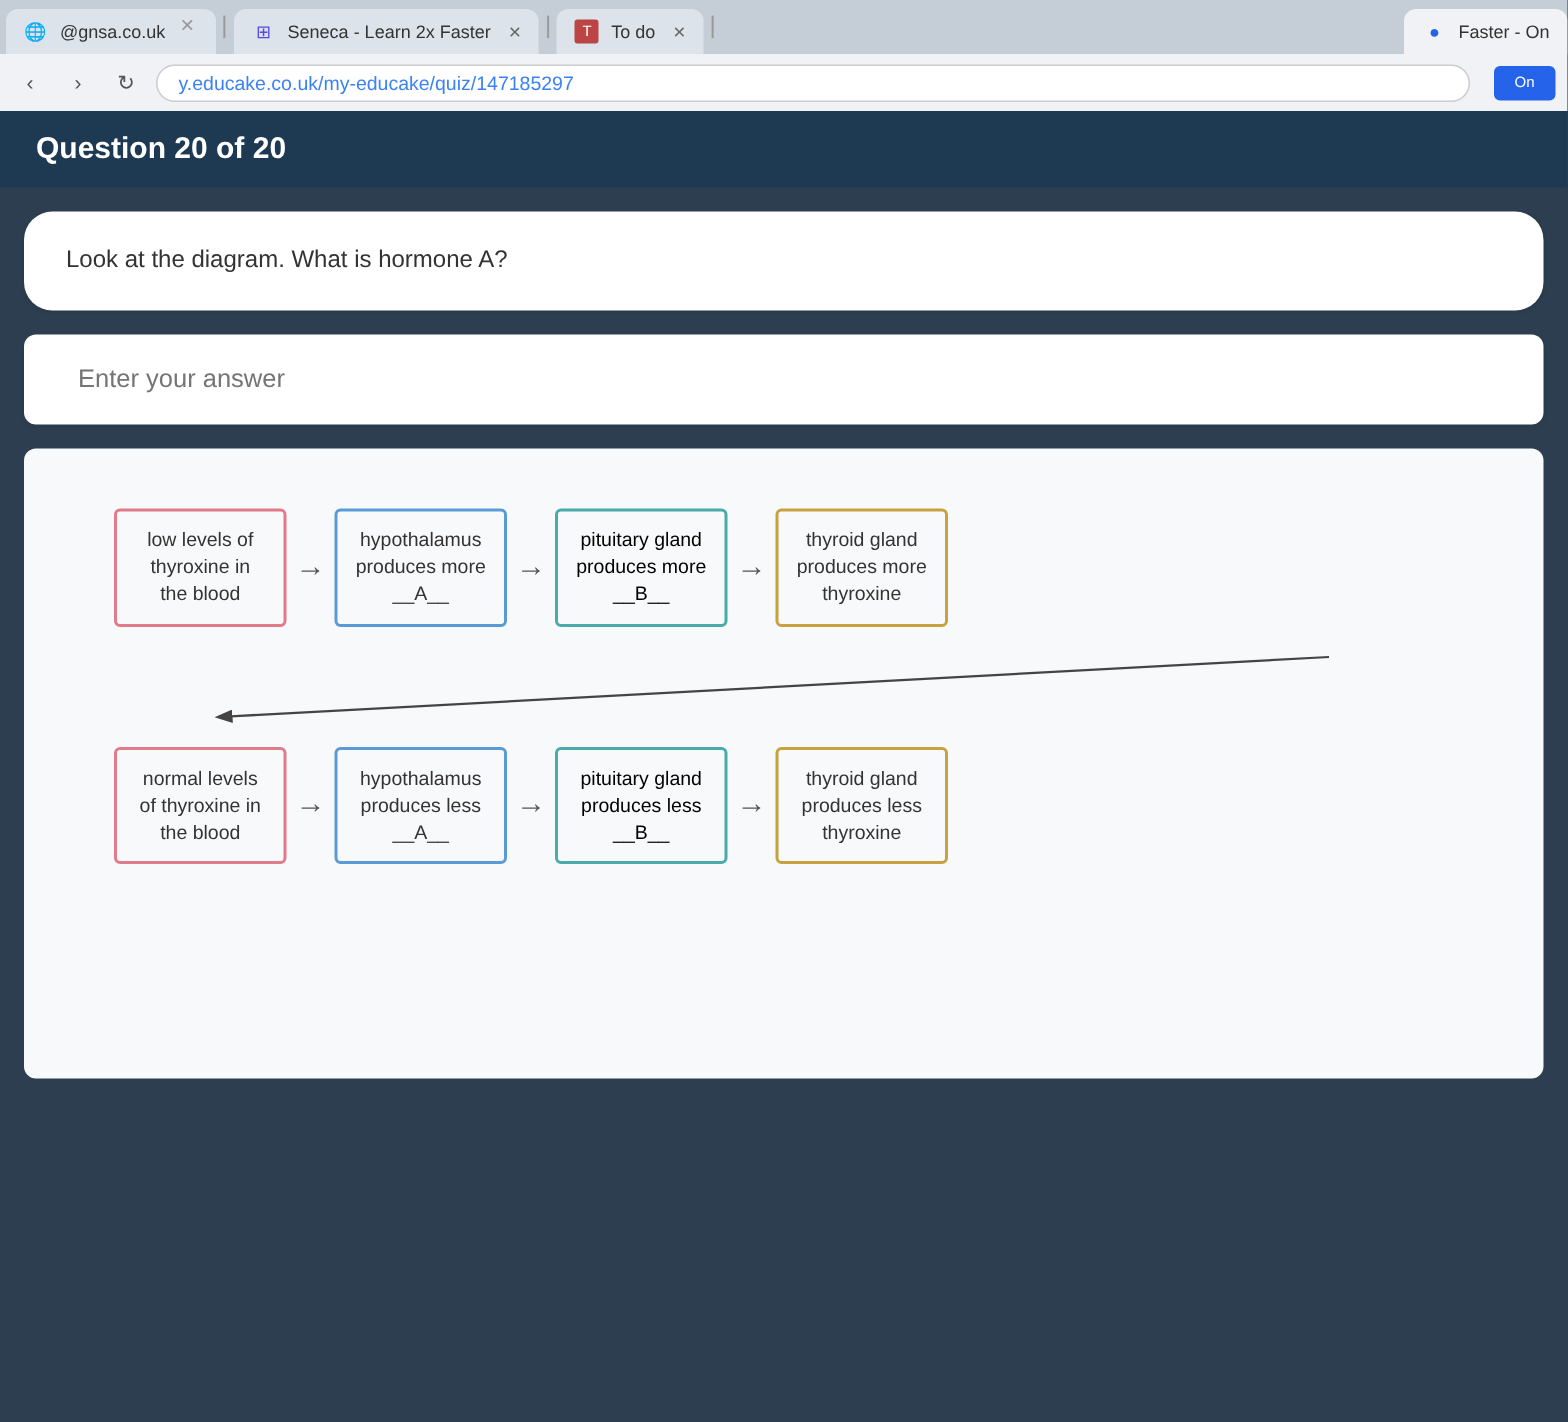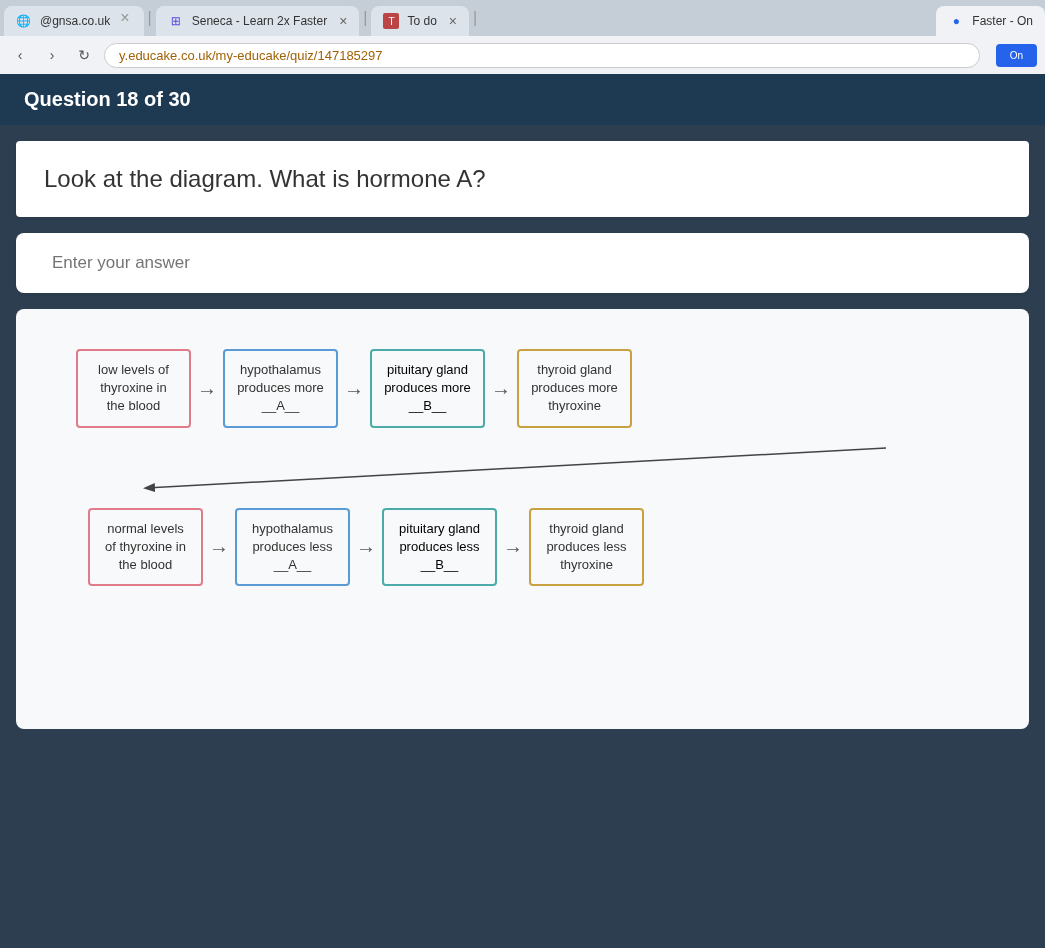--- a/index.html
+++ b/index.html
@@ -79,21 +79,21 @@
       height: 38px;
     }
 
     .address-bar {
       flex: 1;
       background: white;
       border: 1px solid #ccc;
       border-radius: 20px;
       padding: 4px 14px;
       font-size: 13px;
-      color: #a16207;
+      color: #3b82f6;
     }
 
     .browser-btn {
       width: 24px;
       height: 24px;
       border: none;
       background: transparent;
       cursor: pointer;
       font-size: 14px;
       color: #555;
@@ -129,23 +129,23 @@
       background: #1e3a52;
       padding: 14px 24px;
       color: white;
       font-size: 20px;
       font-weight: bold;
     }
 
     .question-body {
       background: white;
       margin: 16px;
-      border-radius: 4px;
+      border-radius: 19px;
       padding: 24px 28px;
-      font-size: 24px;
+      font-size: 16px;
       color: #333;
       box-shadow: 0 1px 3px rgba(0,0,0,0.1);
     }
 
     .answer-input-container {
       background: white;
       margin: 16px;
       border-radius: 8px;
       padding: 4px 28px;
       box-shadow: 0 1px 3px rgba(0,0,0,0.1);
@@ -268,21 +268,21 @@
     <div class="address-bar">
       <span>y.educake.co.uk/my-educake/quiz/147185297</span>
     </div>
     <button class="on-button">On</button>
   </div>
 </div>
 
 <div class="page-content">
 
   <div class="question-header">
-    <span>Question 18 of 30</span>
+    <span>Question 20 of 20</span>
   </div>
 
   <div class="question-body">
     <span>Look at the diagram. What is hormone A?</span>
   </div>
 
   <div class="answer-input-container">
     <input class="answer-input" type="text" placeholder="Enter your answer" style="">
   </div>
 
@@ -312,21 +312,21 @@
 
           <line x1="750" y1="10" x2="10" y2="50" stroke="#444" stroke-width="1.5" marker-end="url(#arrowhead)"></line>
           <defs>
             <marker id="arrowhead" markerWidth="8" markerHeight="6" refX="6" refY="3" orient="auto">
               <polygon points="0 0, 8 3, 0 6" fill="#444"></polygon>
             </marker>
           </defs>
         </svg>
       </div>
 
-      <div class="row2" style="margin-top: 10px; margin-left: 12px;">
+      <div class="row2" style="margin-top: 10px;">
         <div class="flow-box pink">
           <span>normal levels of thyroxine in the blood</span>
         </div>
         <div class="arrow">→</div>
         <div class="flow-box blue">
           <span>hypothalamus produces less __A__</span>
         </div>
         <div class="arrow">→</div>
         <div class="flow-box teal">
           <span>pituitary gland produces less __B__</span>

